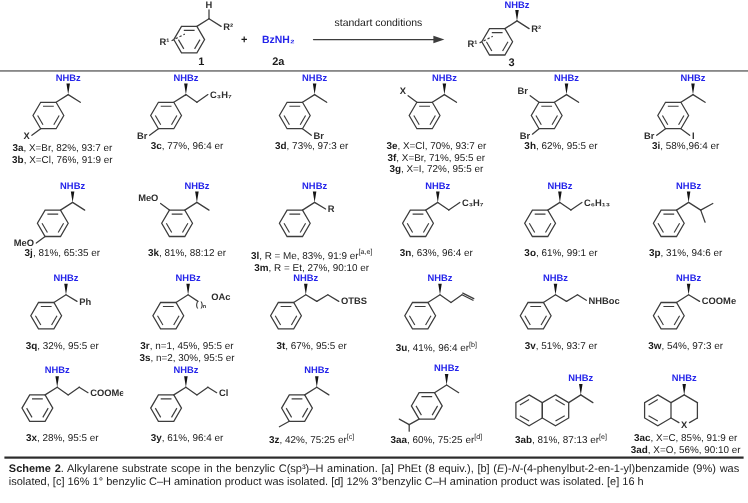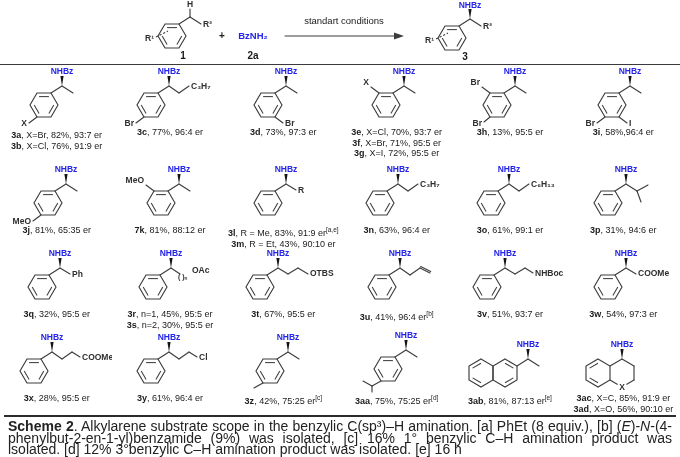--- a/index.html
+++ b/index.html
@@ -7,21 +7,21 @@
   .page{width:680px;height:457px;background:#fff;}
   .hdr{position:relative;height:64px;border-bottom:1.6px solid #3a3a3a;}
   .grid{display:grid;grid-template-columns:repeat(6,1fr);}
   .row1{height:98px;} .row2{height:84px;} .row3{height:84px;} .row4{height:84px;}
   .cell{display:flex;flex-direction:column;align-items:center;}
   .cell svg{flex:0 0 auto;display:block;}
   .cl{font-size:9px;line-height:10.5px;color:#1a1a1a;white-space:nowrap;text-align:center;}
   .cl b{font-weight:700;}
   .cl sup{font-size:6.5px;}
   .botrule{border-top:2px solid #2b2b2b;margin:0 4px;}
-  .caption{padding:4px 8px 0 8px;font-size:14px;line-height:11.5px;color:#222;text-align:justify;}
+  .caption{padding:4px 8px 0 8px;font-size:10px;line-height:11.5px;color:#222;text-align:justify;}
   .caption .b{font-weight:700;} .caption .i{font-style:italic;}
   
   #ring polygon,.ringpoly{fill:none;stroke:#3d3d3d;stroke-width:1.15;}
   #ring line,.ringline{stroke:#3d3d3d;stroke-width:1.05;}
   .bond{stroke:#3d3d3d;stroke-width:1.15;fill:none;stroke-linecap:round;}
   .dash{stroke:#3d3d3d;stroke-width:1.1;stroke-dasharray:2.2 1.8;fill:none;}
   .wedgeshape{fill:#141414;stroke:none;}
   .arrowhead{fill:#3d3d3d;stroke:none;}
   .atom{font-family:"Liberation Sans",sans-serif;font-size:8.5px;font-weight:700;fill:#2f2f2f;}
   .amine{font-family:"Liberation Sans",sans-serif;font-size:8.5px;font-weight:700;fill:#2424ea;}
@@ -143,21 +143,21 @@
         <use href="#ring" transform="translate(42,40)"></use>
         <line class="bond" x1="49" y1="28" x2="60" y2="21"></line>
           <use href="#wedge" transform="translate(60,21)"></use>
         <line class="bond" x1="60" y1="21" x2="71" y2="28"></line>
         <line class="bond" x1="35" y1="28" x2="27" y2="22"></line>
           <line class="bond" x1="35" y1="52" x2="29" y2="57"></line>
         <text class="amine" x="60" y="8.5" text-anchor="middle">NHBz</text>
         <text class="atom" x="25" y="20" text-anchor="end">Br</text>
         <text class="atom" x="27" y="61" text-anchor="end">Br</text>
       </svg>
-      <div class="cl"><b>3h</b><span>, 13%, 95:5 er</span></div>
+      <div class="cl"><b>3h</b><span>, 62%, 95:5 er</span></div>
     </div>
     <div class="cell">
       <svg width="110" height="62">
         <use href="#ring" transform="translate(44,40)"></use>
         <line class="bond" x1="51" y1="28" x2="62" y2="21"></line>
           <use href="#wedge" transform="translate(62,21)"></use>
         <line class="bond" x1="62" y1="21" x2="73" y2="28"></line>
         <line class="bond" x1="37" y1="52" x2="29" y2="58"></line>
           <line class="bond" x1="51" y1="52" x2="59" y2="58"></line>
         <text class="amine" x="62" y="8.5" text-anchor="middle">NHBz</text>
@@ -184,33 +184,33 @@
     <div class="cell">
       <svg width="110" height="62">
         <use href="#ring" transform="translate(46,40)"></use>
         <line class="bond" x1="53" y1="28" x2="64" y2="21"></line>
           <use href="#wedge" transform="translate(64,21)"></use>
         <line class="bond" x1="64" y1="21" x2="75" y2="28"></line>
           <line class="bond" x1="39" y1="28" x2="31" y2="22"></line>
         <text class="amine" x="64" y="8.5" text-anchor="middle">NHBz</text>
         <text class="atom" x="29" y="20" text-anchor="end">MeO</text>
       </svg>
-      <div class="cl"><b>7k</b><span>, 81%, 88:12 er</span></div>
+      <div class="cl"><b>3k</b><span>, 81%, 88:12 er</span></div>
     </div>
     <div class="cell">
       <svg width="110" height="62">
         <use href="#ring" transform="translate(40,40)"></use>
         <line class="bond" x1="47" y1="28" x2="58" y2="21"></line>
           <use href="#wedge" transform="translate(58,21)"></use>
         <line class="bond" x1="58" y1="21" x2="68" y2="27"></line>
         <text class="amine" x="58" y="8.5" text-anchor="middle">NHBz</text>
         <text class="atom" x="70" y="30" text-anchor="start">R</text>
       </svg>
       <div class="cl"><b>3l</b><span>, R = Me, 83%, 91:9 er</span><sup>[a,e]</sup></div>
-      <div class="cl"><b>3m</b><span>, R = Et, 43%, 90:10 er</span></div>
+      <div class="cl"><b>3m</b><span>, R = Et, 27%, 90:10 er</span></div>
     </div>
     <div class="cell">
       <svg width="110" height="62">
         <use href="#ring" transform="translate(38,40)"></use>
         <line class="bond" x1="45" y1="28" x2="56" y2="21"></line>
           <use href="#wedge" transform="translate(56,21)"></use>
         <line class="bond" x1="56" y1="21" x2="66" y2="28"></line>
           <line class="bond" x1="66" y1="28" x2="76" y2="21"></line>
         <text class="amine" x="56" y="8.5" text-anchor="middle">NHBz</text>
         <text class="atom" x="78" y="24" text-anchor="start">C₃H₇</text>
@@ -362,21 +362,21 @@
       <svg width="110" height="62">
         <use href="#ring" transform="translate(46,38)"></use>
         <line class="bond" x1="53" y1="26" x2="64" y2="19"></line>
           <use href="#wedge" transform="translate(64,19)"></use>
         <line class="bond" x1="64" y1="19" x2="75" y2="26"></line>
         <line class="bond" x1="39" y1="50" x2="30" y2="55"></line>
           <line class="bond" x1="30" y1="55" x2="21" y2="50"></line>
           <line class="bond" x1="30" y1="55" x2="30" y2="61"></line>
         <text class="amine" x="64" y="6.5" text-anchor="middle">NHBz</text>
       </svg>
-      <div class="cl"><b>3aa</b><span>, 75%, 75:25 er</span><sup>[d]</sup></div>
+      <div class="cl"><b>3aa</b><span>, 60%, 75:25 er</span><sup>[d]</sup></div>
     </div>
     <div class="cell">
       <svg width="110" height="62">
         <polygon class="ringpoly" points="26,28 38,35 38,49 26,56 14,49 14,35"></polygon>
         <polygon class="ringpoly" points="50,28 62,35 62,49 50,56 38,49 38,35"></polygon>
         <line class="ringline" x1="26" y1="32.2" x2="17.6" y2="37.1"></line>
           <line class="ringline" x1="17.6" y1="46.9" x2="26" y2="51.8"></line>
         <line class="ringline" x1="50" y1="32.2" x2="58.4" y2="37.1"></line>
           <line class="ringline" x1="58.4" y1="46.9" x2="50" y2="51.8"></line>
         <line class="bond" x1="62" y1="35" x2="73" y2="28"></line>

